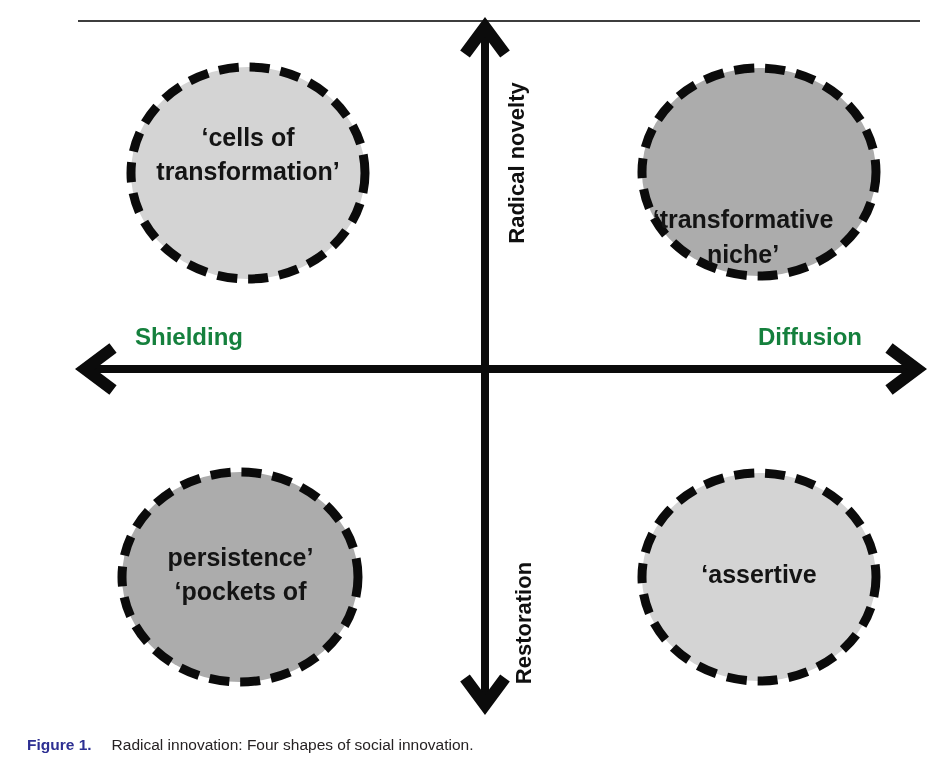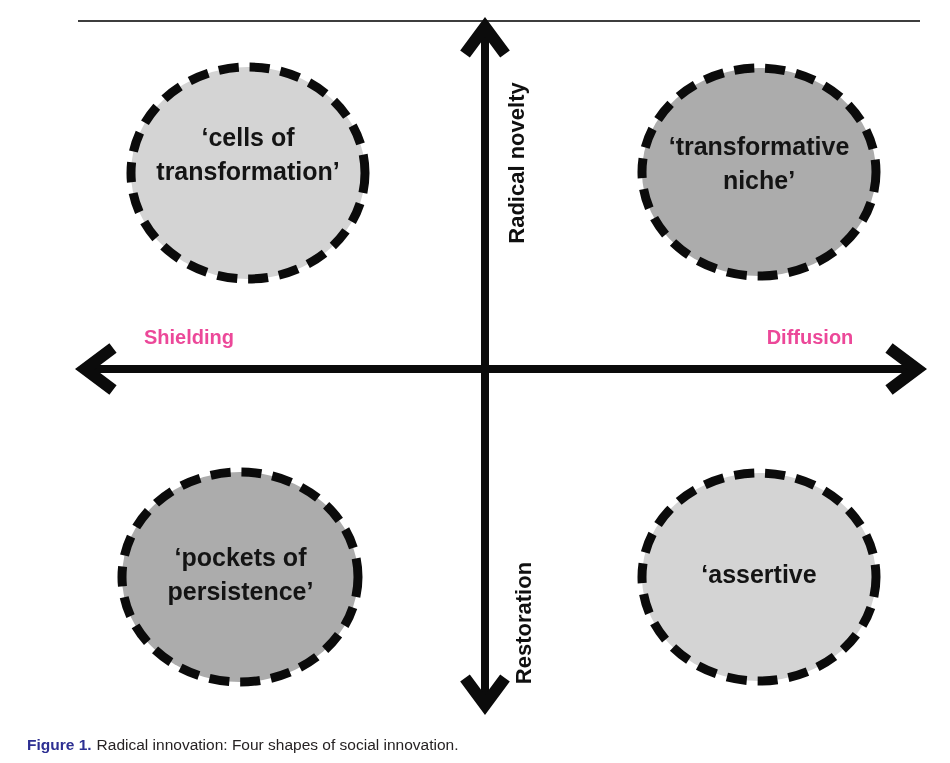--- a/index.html
+++ b/index.html
@@ -28,35 +28,35 @@
   }
   .qtext {
     font-size: 25px;
     font-weight: bold;
     line-height: 1.38;
     color: #141414;
     white-space: nowrap;
   }
   .qtext span { display: block; }
   .qbox.tl { left: 127px; top: 63px;  width: 242px; height: 220px; }
-  .qbox.tr { left: 638px; top: 64px;  width: 242px; height: 216px; }
+  .qbox.tr { left: 622px; top: 64px;  width: 242px; height: 216px; align-items: flex-end; }
   .qbox.bl { left: 118px; top: 468px; width: 245px; height: 218px; }
   .qbox.br { left: 638px; top: 469px; width: 242px; height: 216px; }
   .qbox.tl .qtext { transform: translateY(-19px); }
   .qbox.tr .qtext { transform: translateY(-9px); }
   .qbox.bl .qtext { transform: translateY(-3px); }
   .qbox.br .qtext { transform: translateY(-3px); }
 
   
   .h-axis-label {
     position: absolute;
     transform: translate(-50%, -50%);
-    font-size: 20px;
+    font-size: 24px;
     font-weight: bold;
-    color: #ec4899;
+    color: #15803d;
     white-space: nowrap;
   }
   .h-axis-label.shielding { left: 189px; top: 337px; }
   .h-axis-label.diffusion { left: 810px; top: 337px; }
 
   
   .v-axis-label {
     position: absolute;
     transform: translate(-50%, -50%) rotate(-90deg);
     transform-origin: center center;
@@ -72,21 +72,21 @@
     position: absolute;
     left: 27px;
     top: 736px;
     font-size: 15.5px;
     color: #262223;
     white-space: nowrap;
   }
   .caption .cap-label {
     font-weight: bold;
     color: #2d2f92;
-    margin-right: 5px;
+    margin-right: 20px;
   }
 </style>
 </head>
 <body>
 
 <div class="stage">
 
   <svg class="diagram-svg" viewBox="0 0 950 763">
 
     <line x1="78" y1="21" x2="920" y2="21" stroke="#3d3d3d" stroke-width="2"></line>
@@ -112,22 +112,22 @@
     </div>
   </div>
   <div class="qbox tr">
     <div class="qtext">
       <span>‘transformative</span>
       <span>niche’</span>
     </div>
   </div>
   <div class="qbox bl">
     <div class="qtext">
+      <span>persistence’</span>
       <span>‘pockets of</span>
-      <span>persistence’</span>
     </div>
   </div>
   <div class="qbox br">
     <div class="qtext">
       <span>‘assertive</span>
     </div>
   </div>
 
   <div class="h-axis-label shielding">Shielding</div>
   <div class="h-axis-label diffusion">Diffusion</div>

